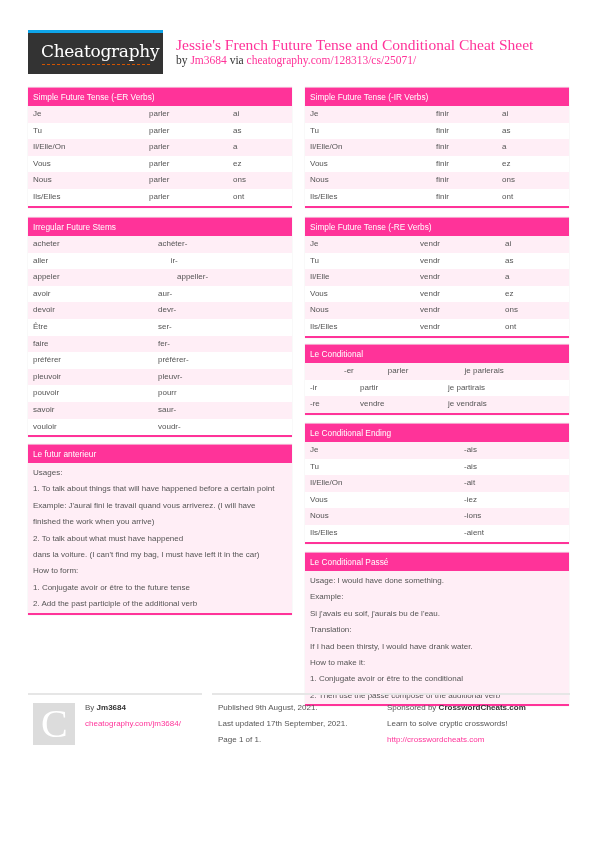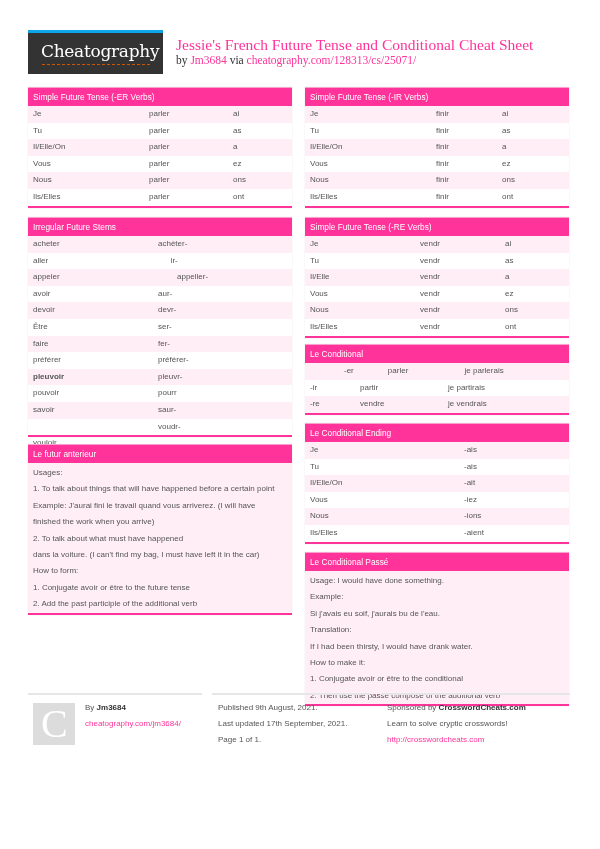--- a/index.html
+++ b/index.html
@@ -153,33 +153,33 @@
       </div>
       <div class="row">
         <div class="cell" style="width: 125px;">faire</div>
         <div class="cell" style="width: 139px;">fer-</div>
       </div>
       <div class="row">
         <div class="cell" style="width: 125px;">préférer</div>
         <div class="cell" style="width: 139px;">préférer-</div>
       </div>
       <div class="row">
-        <div class="cell" style="width: 125px; font-weight: bold;">pleuvoir</div>
+        <div class="cell" style="width: 125px;">pleuvoir</div>
         <div class="cell" style="width: 139px;">pleuvr-</div>
       </div>
       <div class="row">
         <div class="cell" style="width: 125px;">pouvoir</div>
         <div class="cell" style="width: 139px;">pourr</div>
       </div>
       <div class="row">
         <div class="cell" style="width: 125px;">savoir</div>
         <div class="cell" style="width: 139px;">saur-</div>
       </div>
       <div class="row">
-        <div class="cell" style="width: 125px; margin-top: 16px;">vouloir</div>
+        <div class="cell" style="width: 125px;">vouloir</div>
         <div class="cell" style="width: 139px;">voudr-</div>
       </div>
     </div>
 </div>
 
 <div class="section" style="left:28px; top:444px;">
   <div class="hdr">Le futur anterieur</div>
   <div class="text-body">
       <div>Usages:</div>
       <div>1. To talk about things that will have happened before a certain point</div>

